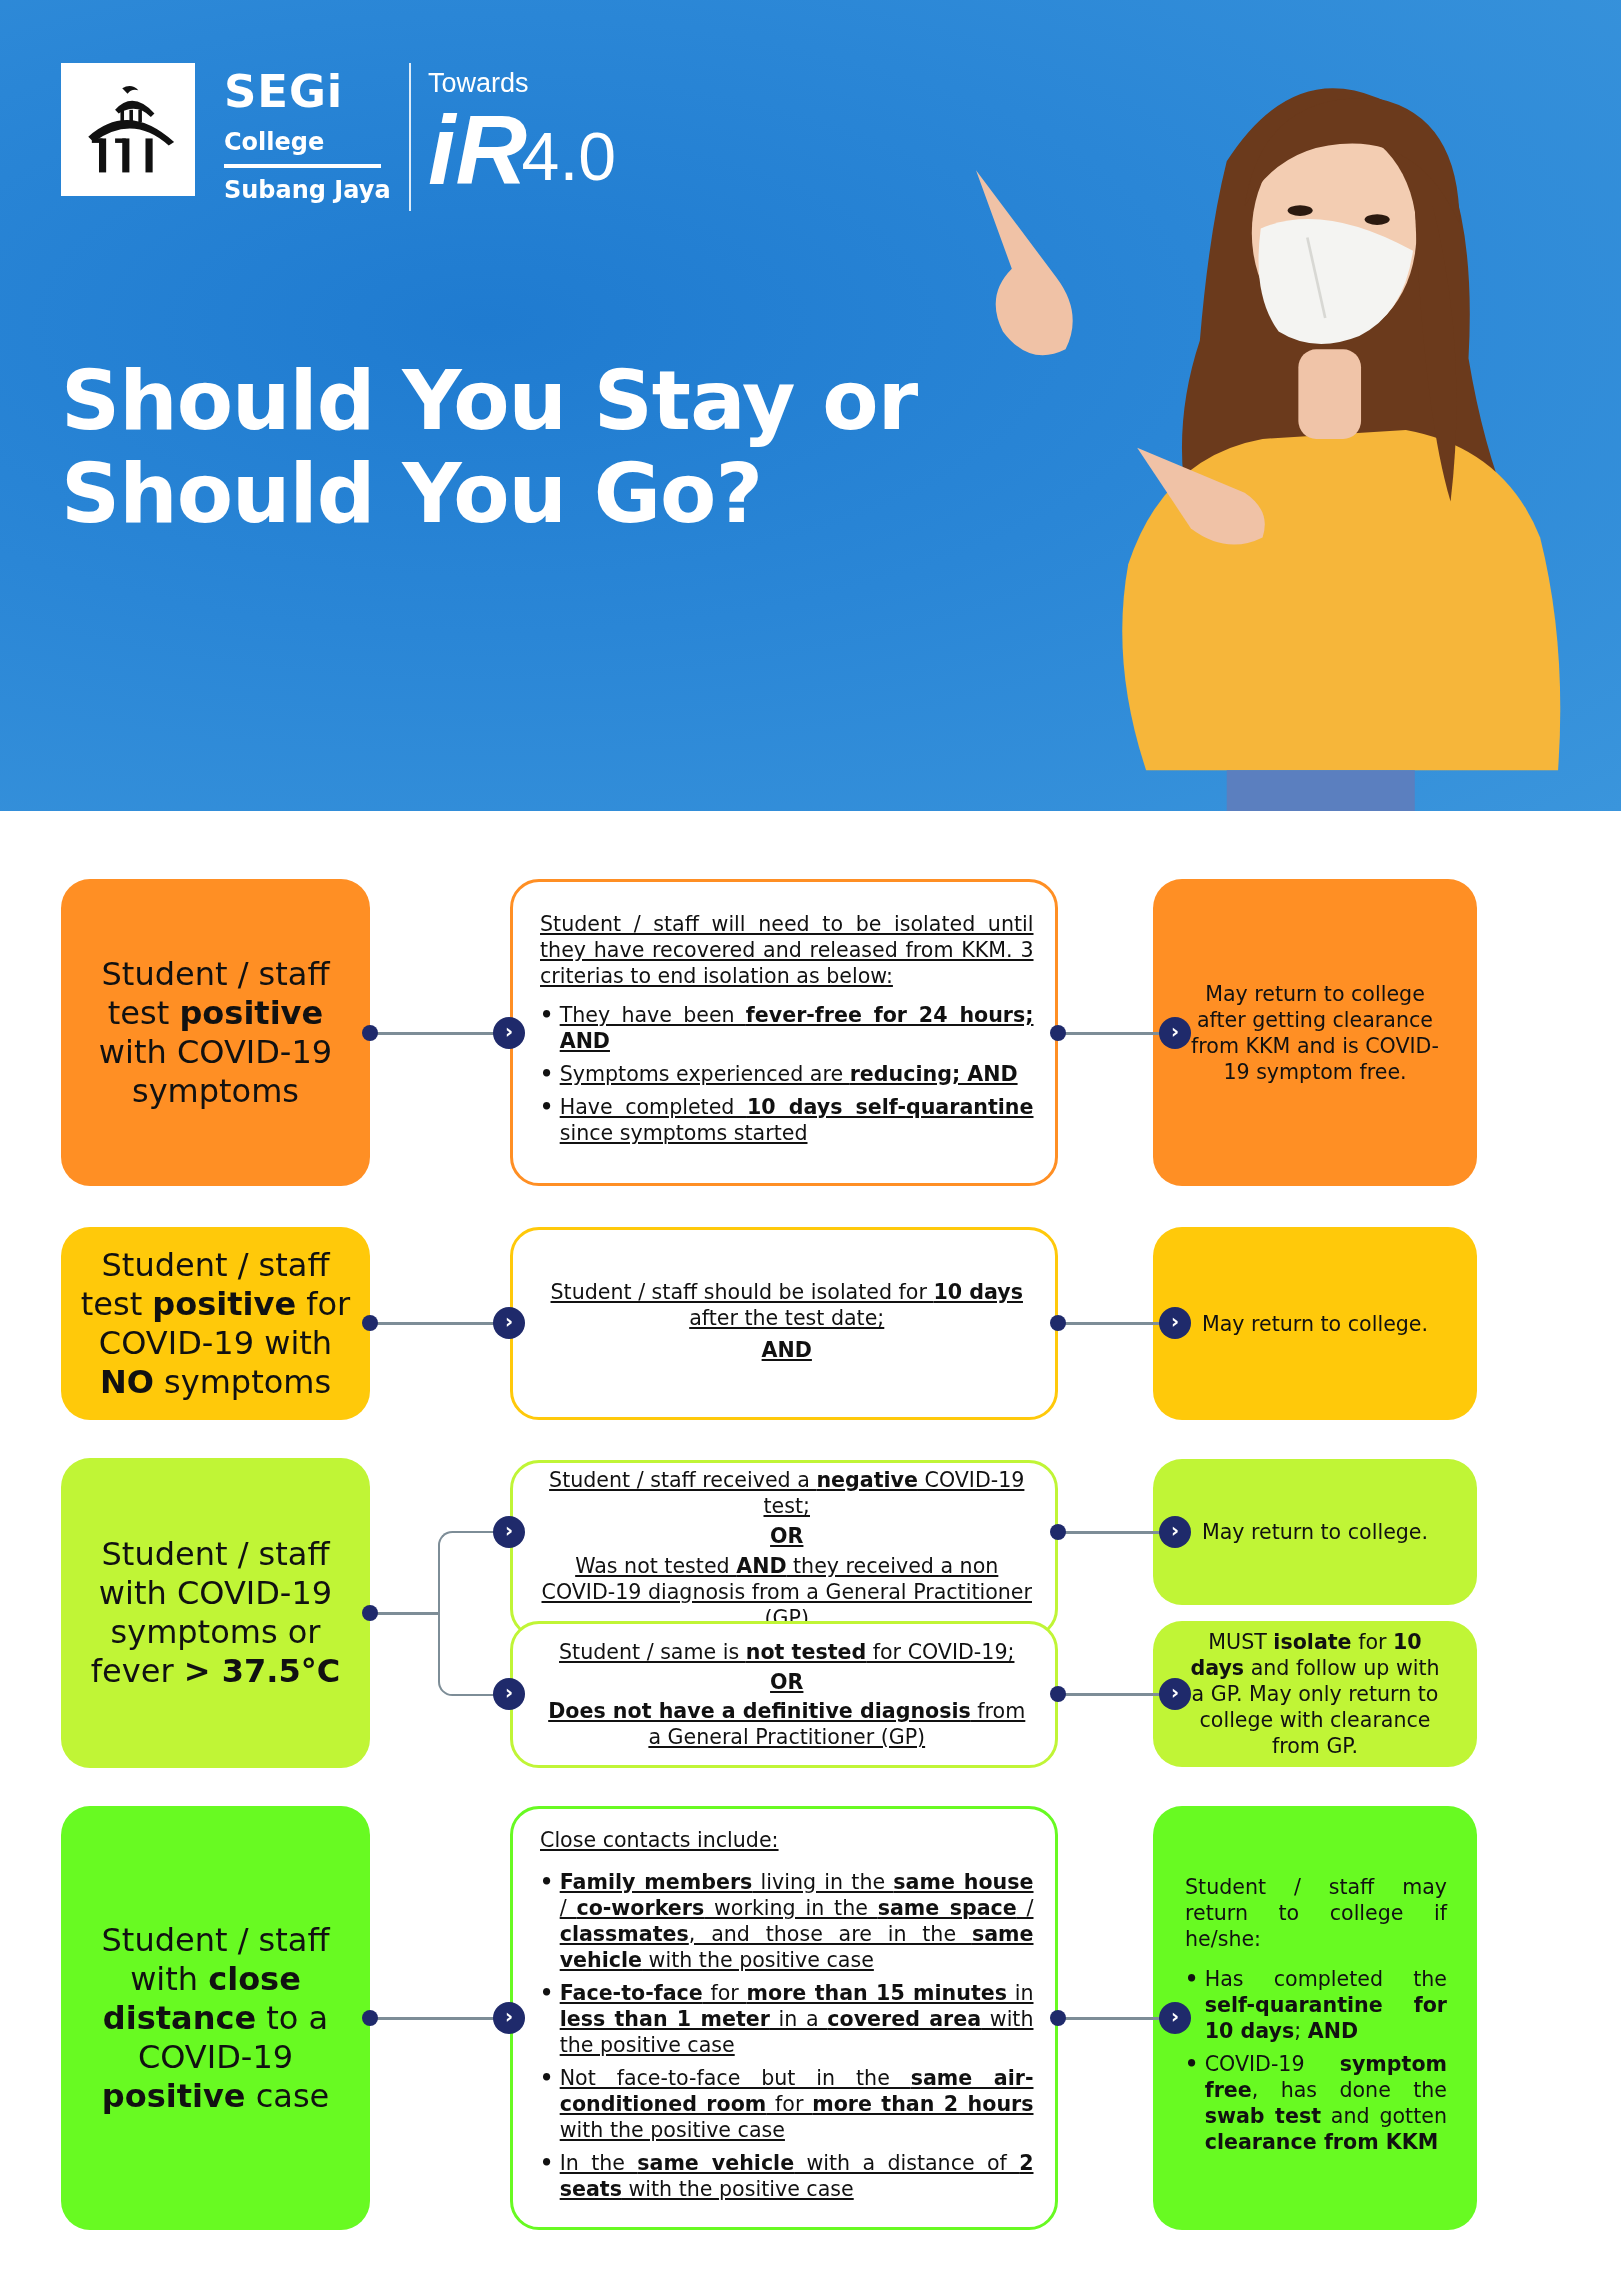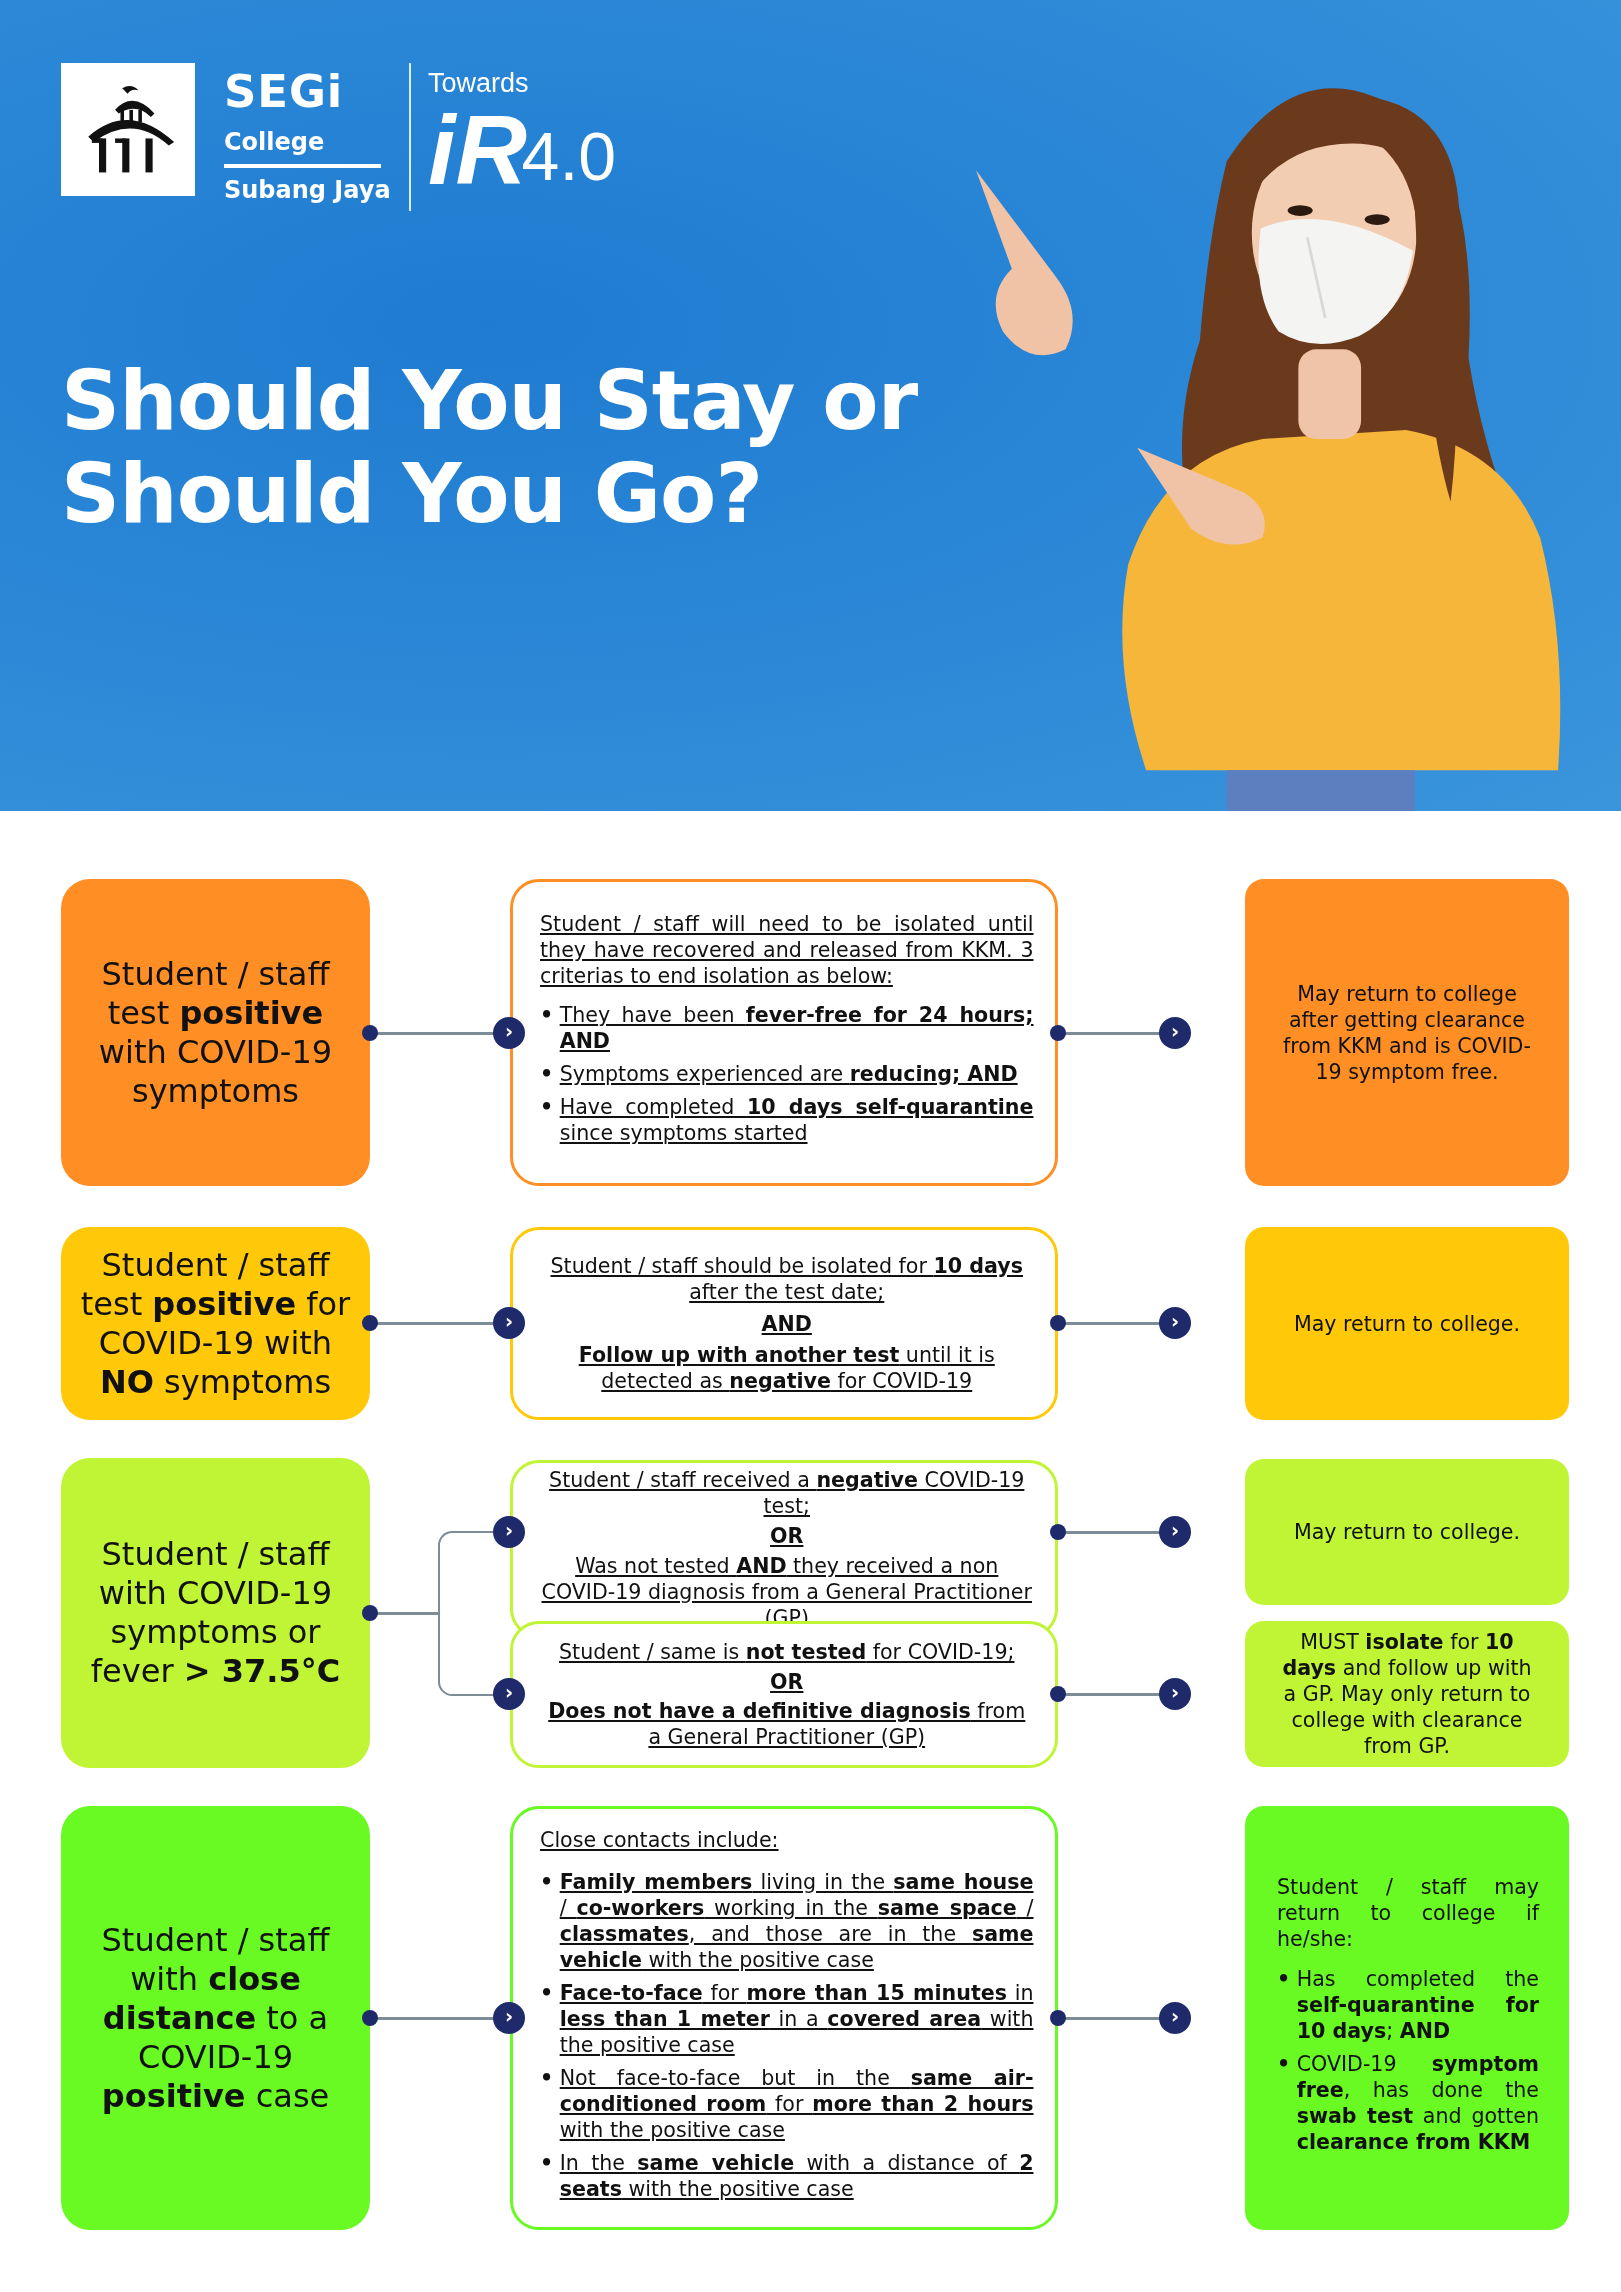--- a/index.html
+++ b/index.html
@@ -20,21 +20,21 @@
   .ir40 .r { font-size:99px; font-style:italic; line-height:99px; display:inline-block; }
   .ir40 .v { font-size:68px; font-weight:normal; display:inline-block; vertical-align:3.6px; margin-left:-5.4px; }
   .title { position:absolute; left:61px; top:354px; color:#fff; font-family:"DejaVu Sans", sans-serif; font-weight:bold; }
   .title .l1, .title .l2 { font-size:82px; line-height:93px; letter-spacing:-0.9px; }
   .title .l3 { font-size:52px; line-height:72px; margin-top:9px; }
   .person { position:absolute; left:931px; top:27px; width:681px; height:788px; }
 
   .box { position:absolute; box-sizing:border-box; border-radius:29px; display:flex; align-items:center; justify-content:center; }
   .left { left:61px; width:309px; font-size:32px; line-height:39px; text-align:center; padding:0 18px; }
   .mid { left:510px; width:548px; background:#fff; border:3.6px solid; padding:0 21.5px 0 27px; font-size:20.6px; line-height:26px; }
-  .right { left:1245px; width:324px; font-size:20.6px; line-height:26px; text-align:center; padding:0 30px;border-radius:19px; }
+  .right { left:1153px; width:324px; font-size:20.6px; line-height:26px; text-align:center; padding:0 30px; }
   .mid .inner { width:100%;text-decoration:underline; }
   .c { text-align:center; }
   .j { text-align:justify; }
   .bullets { list-style:none; margin:12.5px 0 0; padding:0; }
   .bullets li { position:relative; padding-left:19.7px; margin-bottom:7.2px; text-align:justify; }
   .bullets li::before { content:"•"; position:absolute; left:0; top:0; font-weight:bold; }
   b { font-weight:bold; }
   .orange { background:#ff8f24; } .orange-b { border-color:#ff8f24; }
   .yellow { background:#ffc90a; } .yellow-b { border-color:#ffc90a; }
   .lime { background:#c0f536; } .lime-b { border-color:#c0f536; }
@@ -135,21 +135,20 @@
 
 <div class="box left yellow" style="top:1227px;height:193px;">
   <div>
     <span>Student / staff</span><br><span>test </span><b>positive</b><span> for COVID-19 with </span><b>NO</b><span> symptoms</span>
   </div>
 </div>
 <div class="box mid yellow-b" style="top:1227px;height:193px;">
   <div class="inner">
     <div class="c"><span>Student / staff should be isolated for </span><b>10 days</b><span> after the test date;</span></div>
     <div class="c" style="margin:5.4px 0;"><b>AND</b></div>
-    <div class="c"><b>Follow up with another test</b><span> until it is detected as </span><b>negative</b><span> for COVID-19</span></div>
   </div>
 </div>
 <div class="box right yellow" style="top:1227px;height:193px;">
   <div>May return to college.</div>
 </div>
 <div class="line" style="left:370px;top:1322px;width:139px;"></div>
 <div class="dot" style="left:370px;top:1323px;"></div>
 <div class="arrow" style="left:509px;top:1323px;">›</div>
 <div class="line" style="left:1058px;top:1322px;width:117px;"></div>
 <div class="dot" style="left:1058px;top:1323px;"></div>

